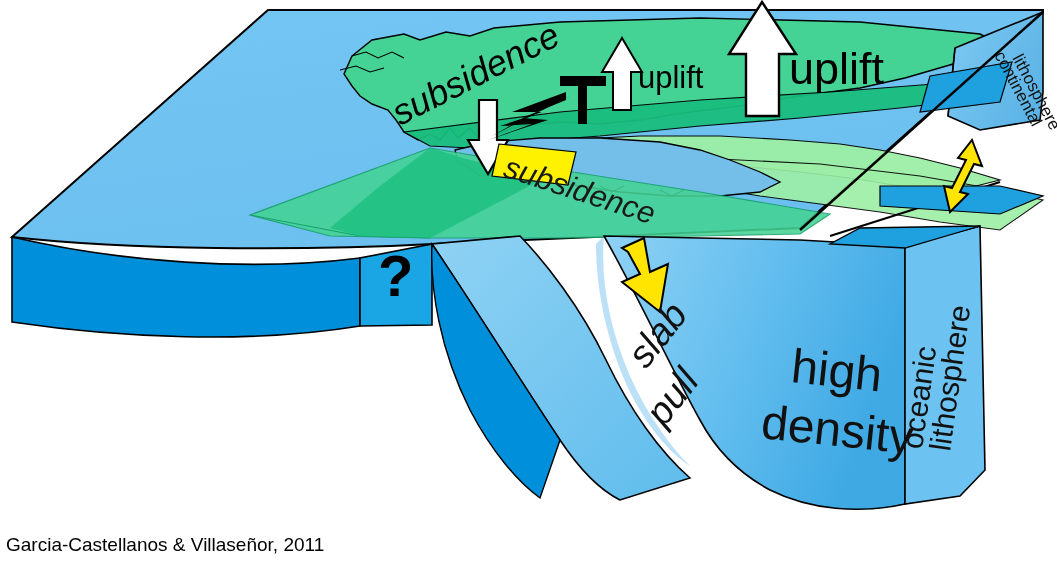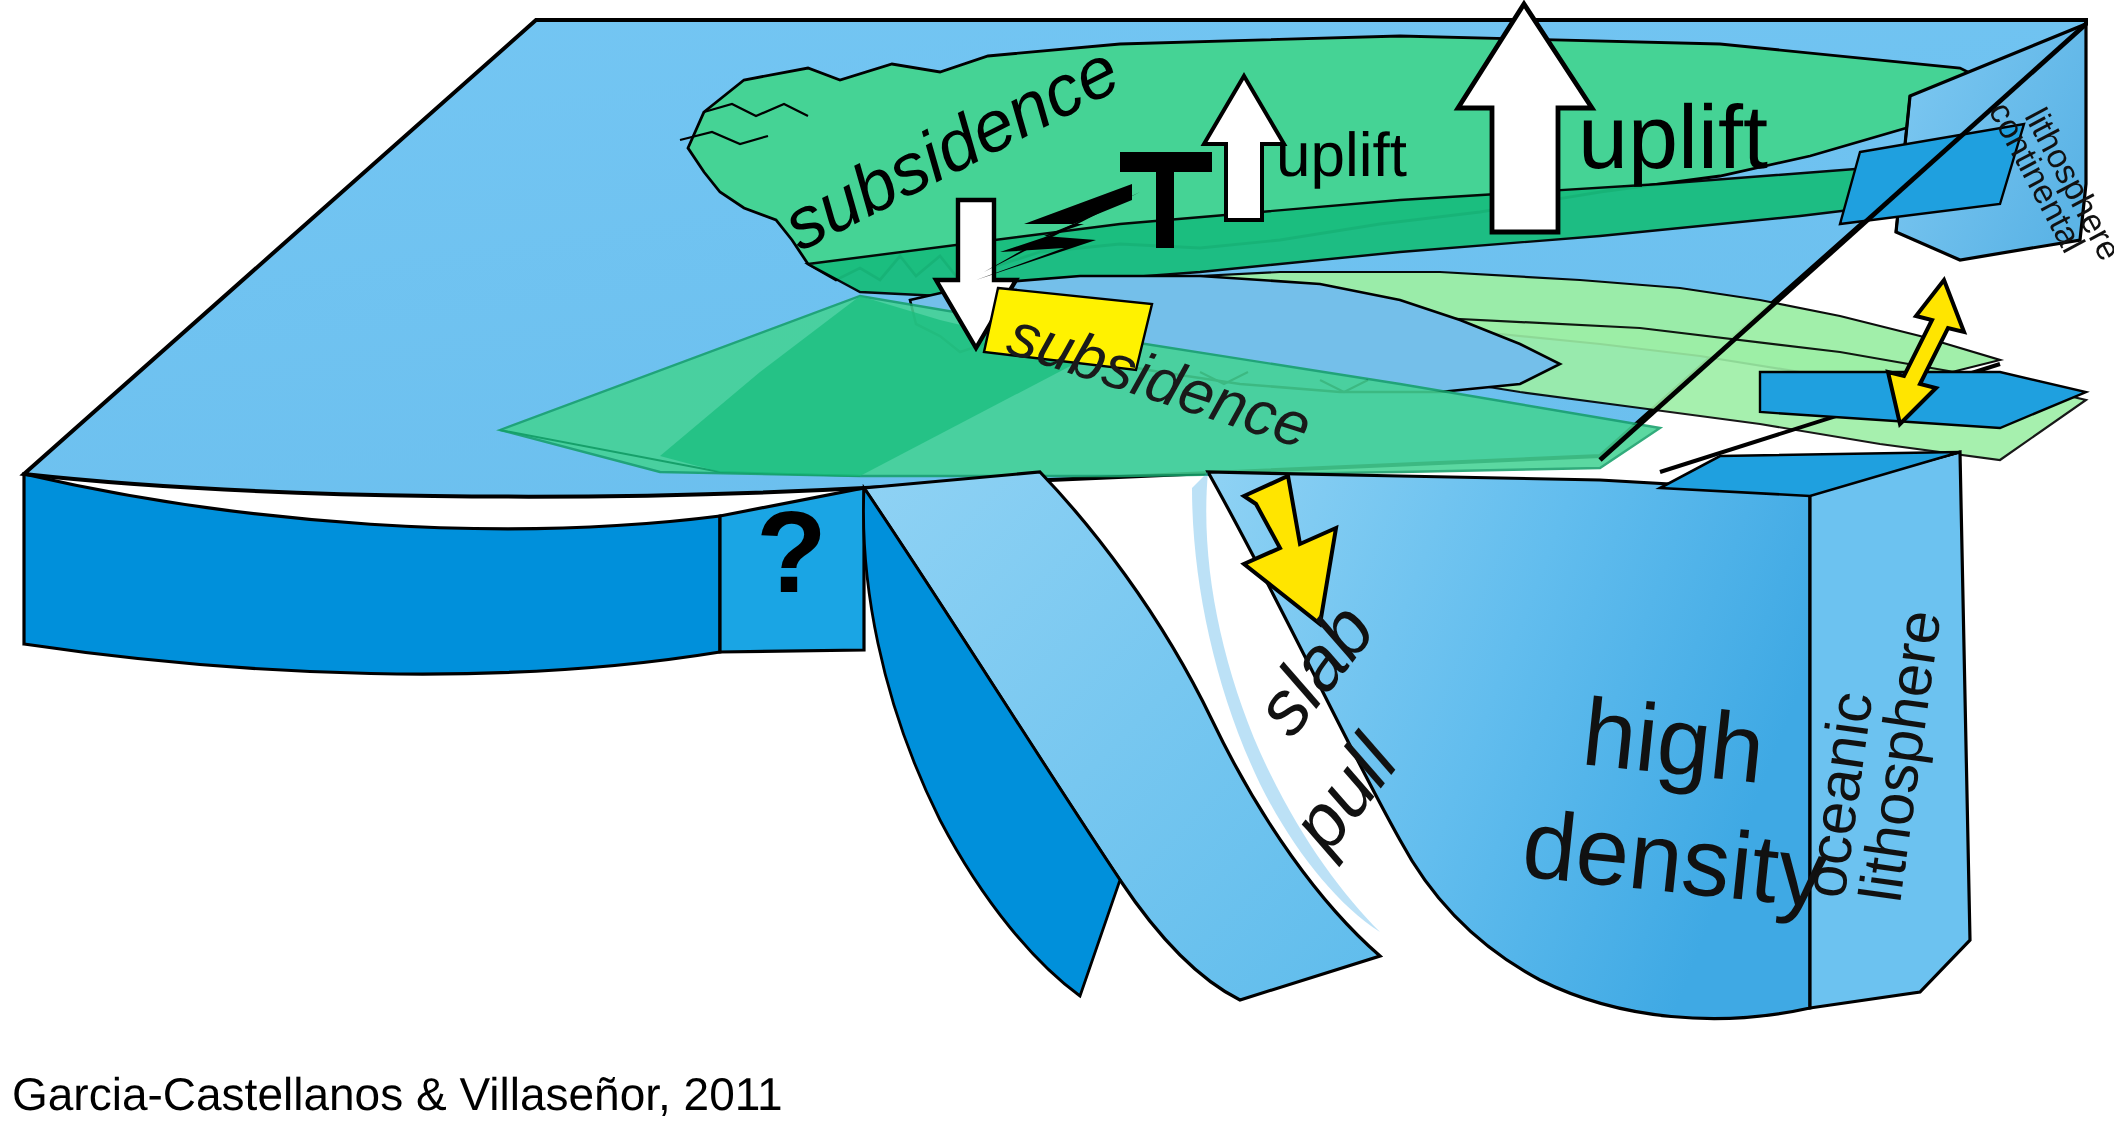--- a/index.html
+++ b/index.html
@@ -3,21 +3,21 @@
 <meta charset="utf-8">
 <title>Subduction block diagram</title>
 <style>
   html,body{margin:0;padding:0;background:#ffffff;}
   body{width:1057px;height:570px;font-family:"Liberation Sans",sans-serif;}
   #stage{position:relative;width:1057px;height:570px;overflow:hidden;background:#fff;}
   #fig{position:absolute;left:0;top:0;width:1057px;height:570px;}
   .caption{
     position:absolute;left:6px;top:534px;
     font-family:"Liberation Sans",sans-serif;
-    font-size:23px;color:#000;letter-spacing:0px;white-space:nowrap;
+    font-size:19px;color:#000;letter-spacing:0px;white-space:nowrap;
   }
   
 </style>
 </head>
 <body>
 
 <div id="stage">
 
   <svg id="fig" viewBox="0 0 1057 570" xmlns="http://www.w3.org/2000/svg">
 

